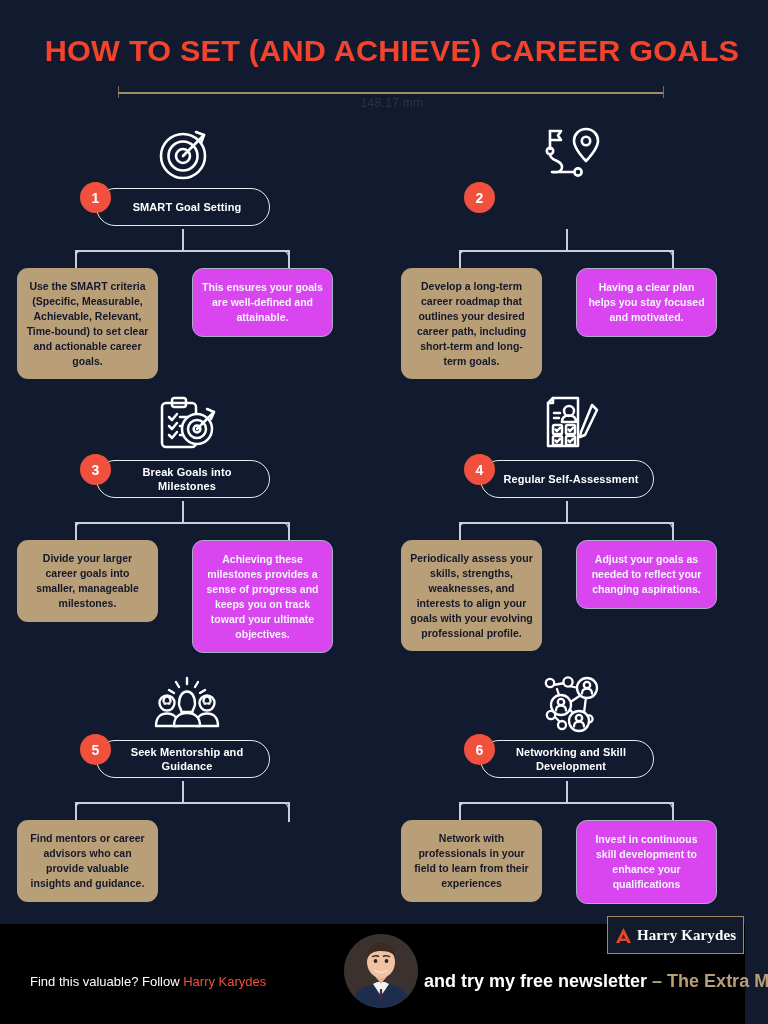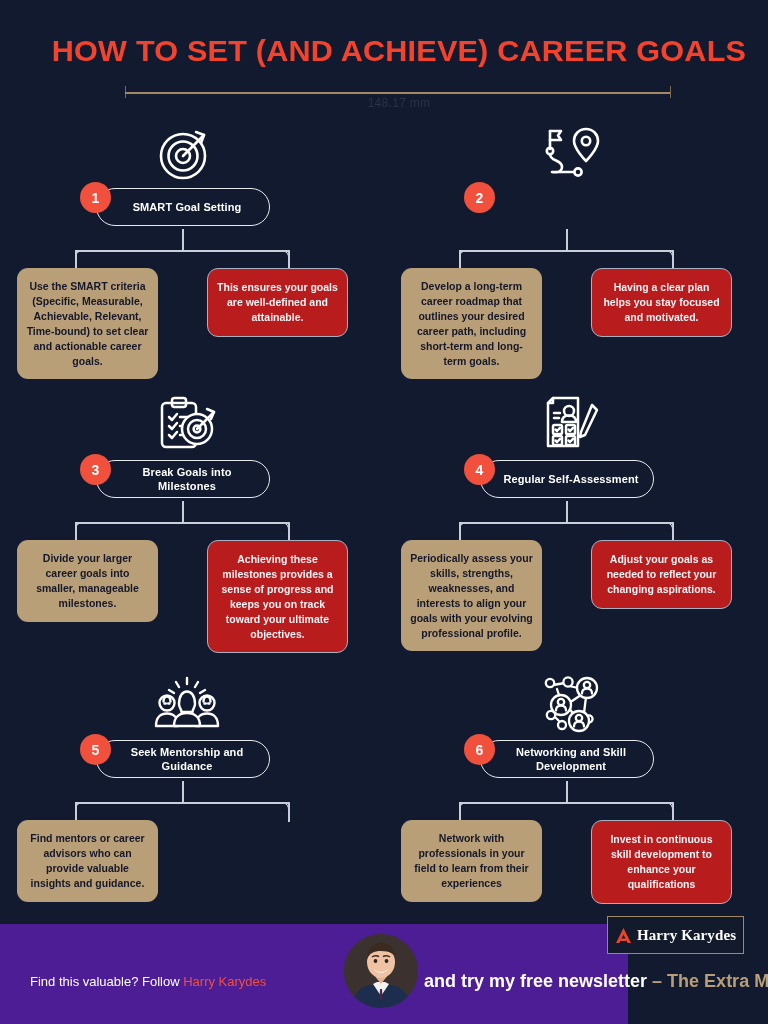--- a/index.html
+++ b/index.html
@@ -15,21 +15,21 @@
   .page {
     position: relative;
     width: 768px;
     height: 1024px;
     background: #111a2e;
   }
 
   
   .header {
     position: absolute;
-    top: 0; left: 15px;
+    top: 0; left: 8px;
     width: 654px;
     height: 112px;
   }
 
   .title {
     position: absolute;
     top: 34px;
     left: 0;
     width: 768px;
     text-align: center;
@@ -209,37 +209,37 @@
     font-size: 10.5px;
     font-weight: bold;
     line-height: 1.42;
   }
   .box.left {
     left: 17px;
     background: #b99f77;
     color: #15182a;
   }
   .box.right {
-    left: 207px;
-    background: #b91c1c;
+    left: 192px;
+    background: #d946ef;
     color: #f2f4f8;
     border: 1.1px solid #a9b0c2;
   }
 
   
   .box .box-inner { display: block; }
 
   
   .footer {
     position: absolute;
     left: 0;
     top: 924px;
-    width: 628px;
+    width: 745px;
     height: 100px;
-    background: #4c1d95;
+    background: #000000;
     text-align: center;
   }
 
   .logo-badge {
     position: absolute;
     top: -8px;
     left: 607px;
     width: 137px;
     height: 38px;
     background: #121a2b;

